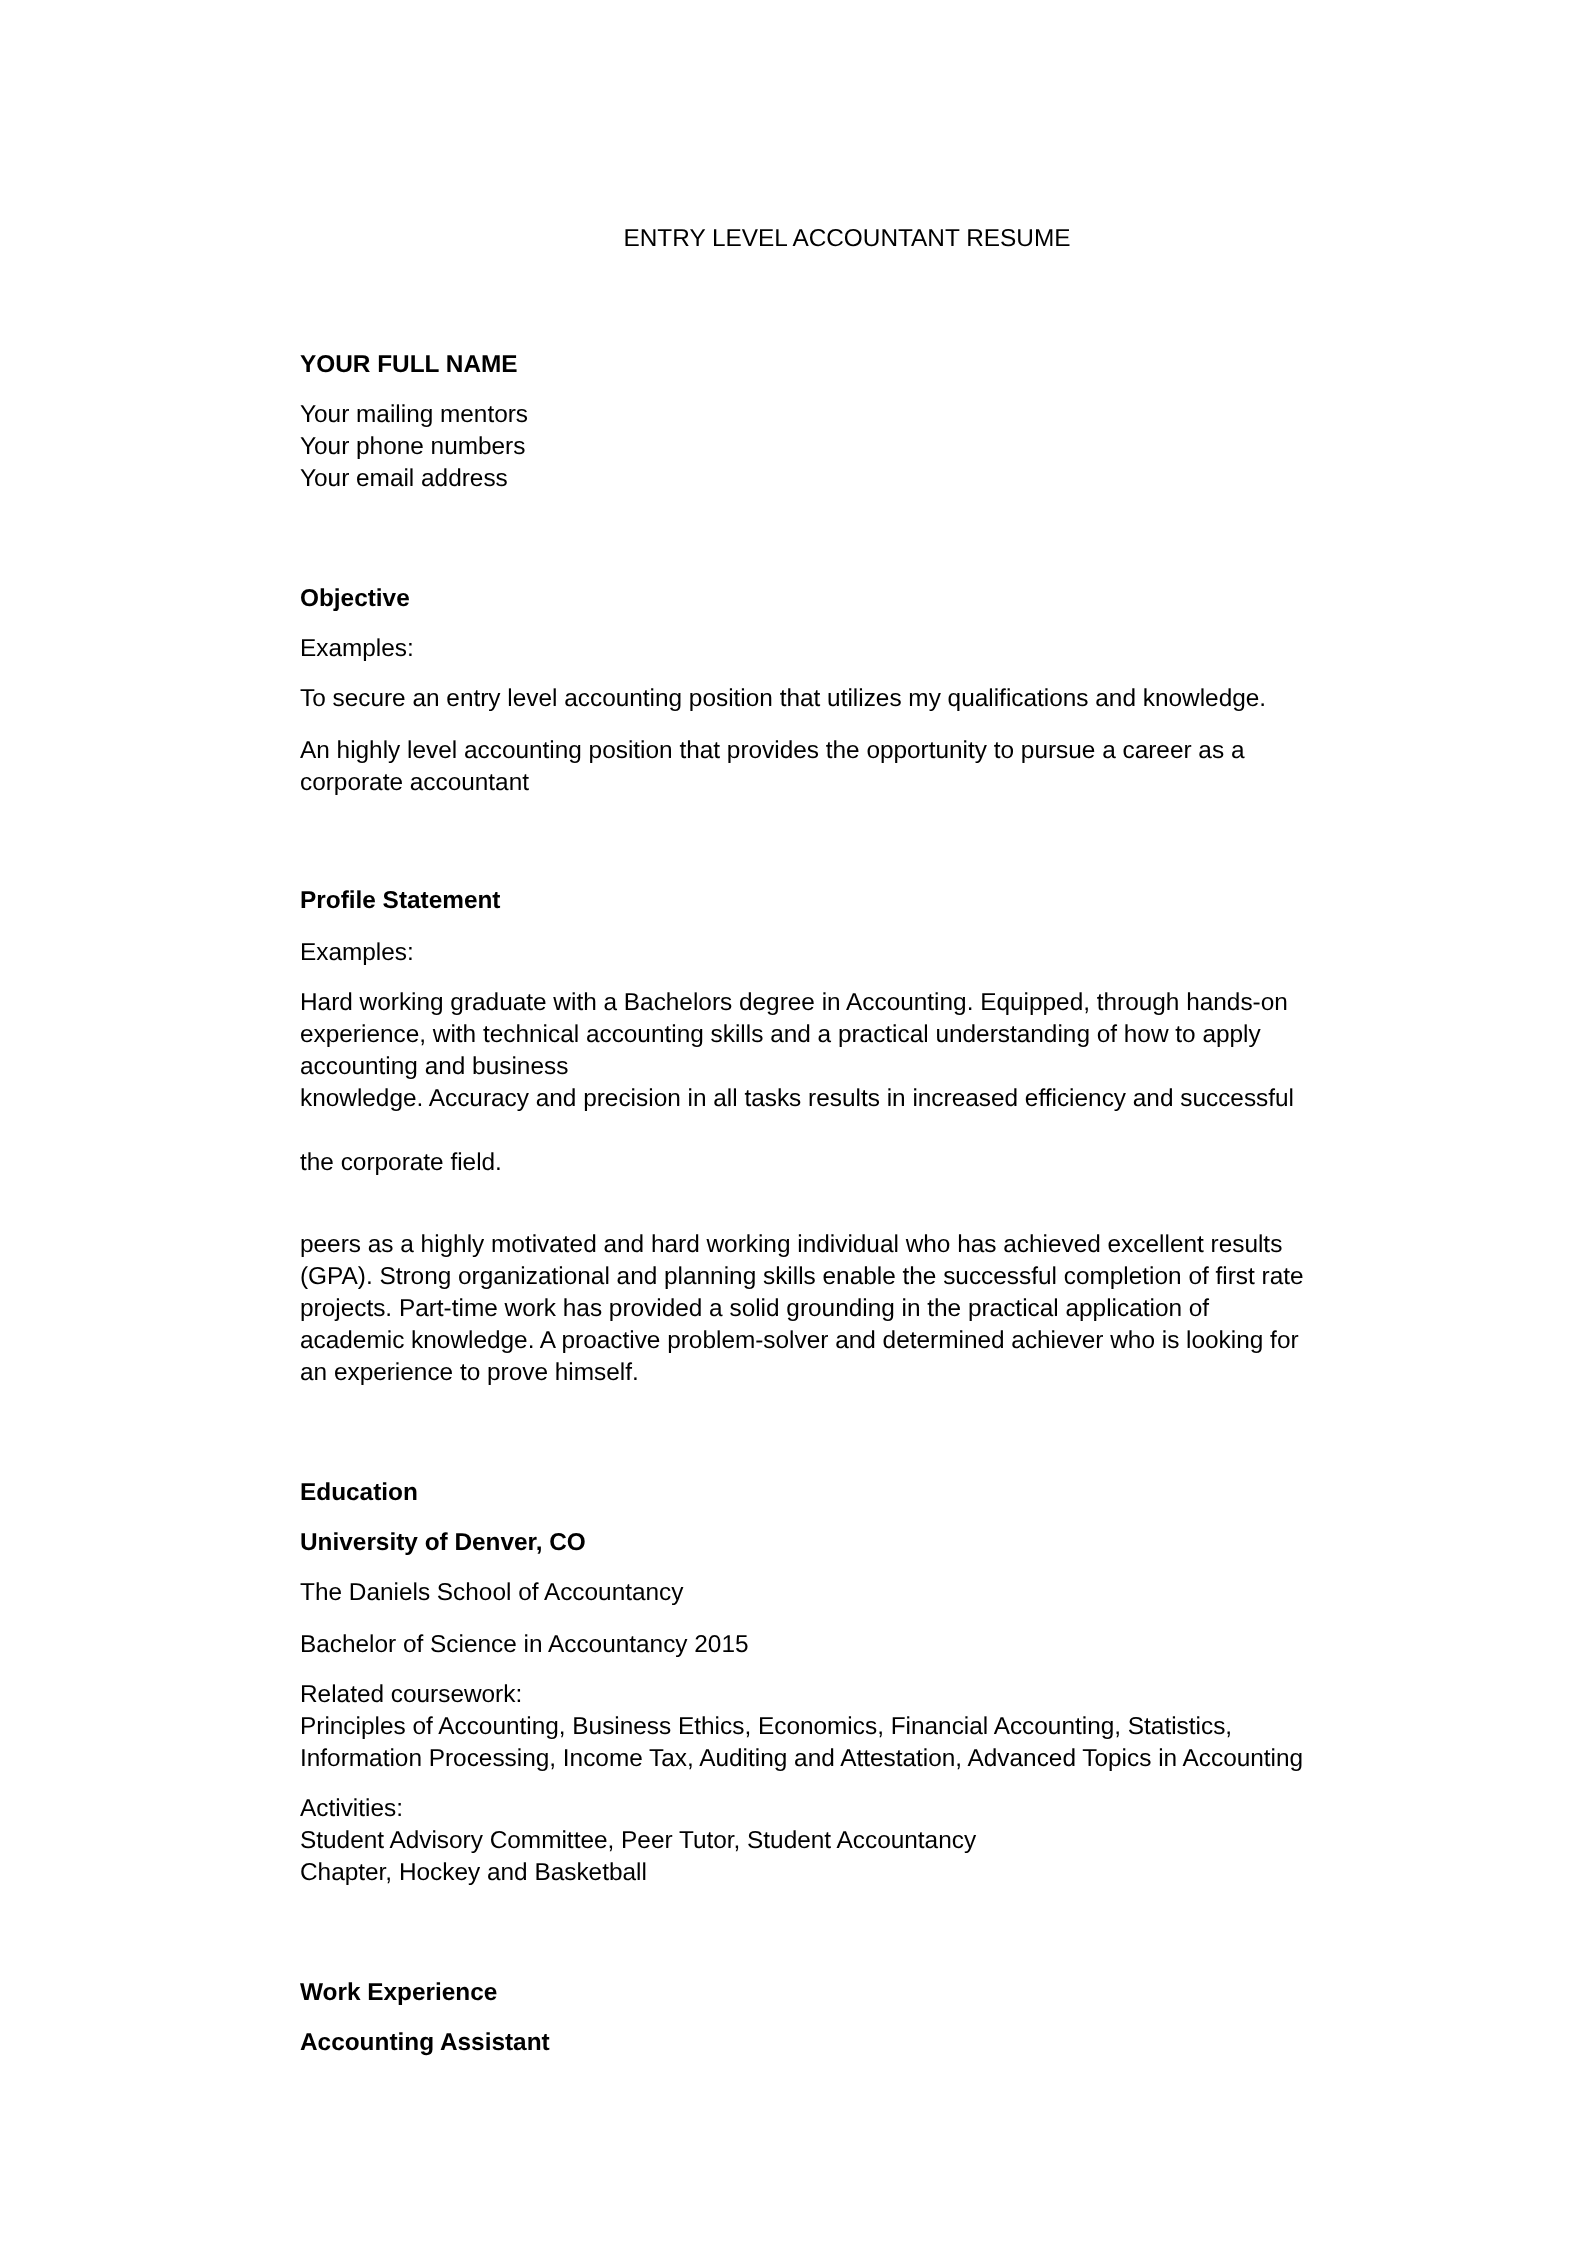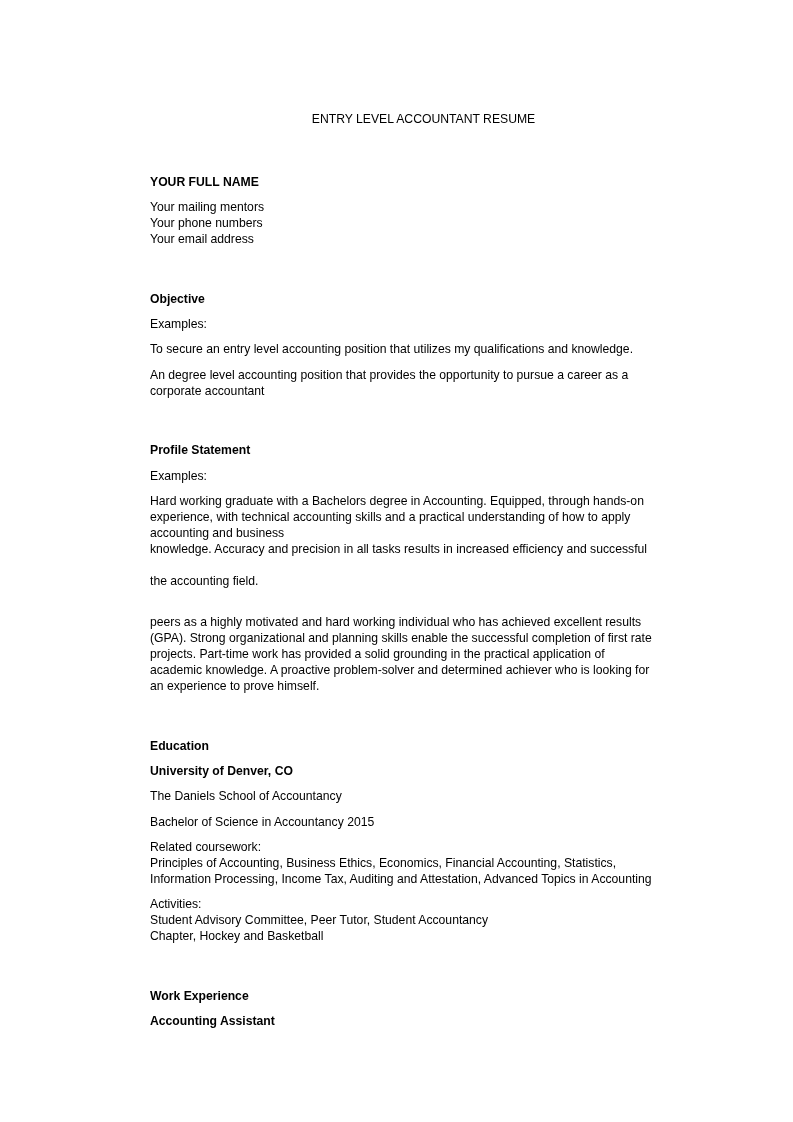--- a/index.html
+++ b/index.html
@@ -21,30 +21,30 @@
   <div class="abs title">ENTRY LEVEL ACCOUNTANT RESUME</div>
 
   <div class="abs line bold" style="top:158px;">YOUR FULL NAME</div>
   <div class="abs line" style="top:183px;">Your mailing mentors</div>
   <div class="abs line" style="top:199px;">Your phone numbers</div>
   <div class="abs line" style="top:215px;">Your email address</div>
 
   <div class="abs line bold" style="top:275px;">Objective</div>
   <div class="abs line" style="top:300px;">Examples:</div>
   <div class="abs line" style="top:325px;">To secure an entry level accounting position that utilizes my qualifications and knowledge.</div>
-  <div class="abs line" style="top:351px;">An degree level accounting position that provides the opportunity to pursue a career as a</div>
+  <div class="abs line" style="top:351px;">An highly level accounting position that provides the opportunity to pursue a career as a</div>
   <div class="abs line" style="top:367px;">corporate accountant</div>
 
   <div class="abs line bold" style="top:426px;">Profile Statement</div>
   <div class="abs line" style="top:452px;">Examples:</div>
   <div class="abs line" style="top:477px;">Hard working graduate with a Bachelors degree in Accounting.  Equipped, through hands-on</div>
   <div class="abs line" style="top:493px;">experience, with technical accounting skills and a practical understanding of how to apply</div>
   <div class="abs line" style="top:509px;">accounting and  business</div>
   <div class="abs line" style="top:525px;">knowledge. Accuracy and precision in all tasks results in increased efficiency and successful</div>
-  <div class="abs line" style="top:557px;">the accounting field.</div>
+  <div class="abs line" style="top:557px;">the corporate field.</div>
 
   <div class="abs line" style="top:614px;">(GPA). Strong organizational and planning skills enable the successful completion of first rate</div>
   <div class="abs line" style="top:598px;">peers as a highly motivated and hard working individual who has achieved excellent results</div>
   <div class="abs line" style="top:630px;">projects. Part-time work has provided a solid grounding in the practical application of</div>
   <div class="abs line" style="top:646px;">academic knowledge. A proactive problem-solver and determined achiever who is looking for</div>
   <div class="abs line" style="top:662px;">an experience to prove himself.</div>
 
   <div class="abs line bold" style="top:722px;text-align:center;">Education</div>
   <div class="abs line bold" style="top:747px;">University of Denver, CO</div>
   <div class="abs line" style="top:772px;text-align:center;">The Daniels School of Accountancy</div>

